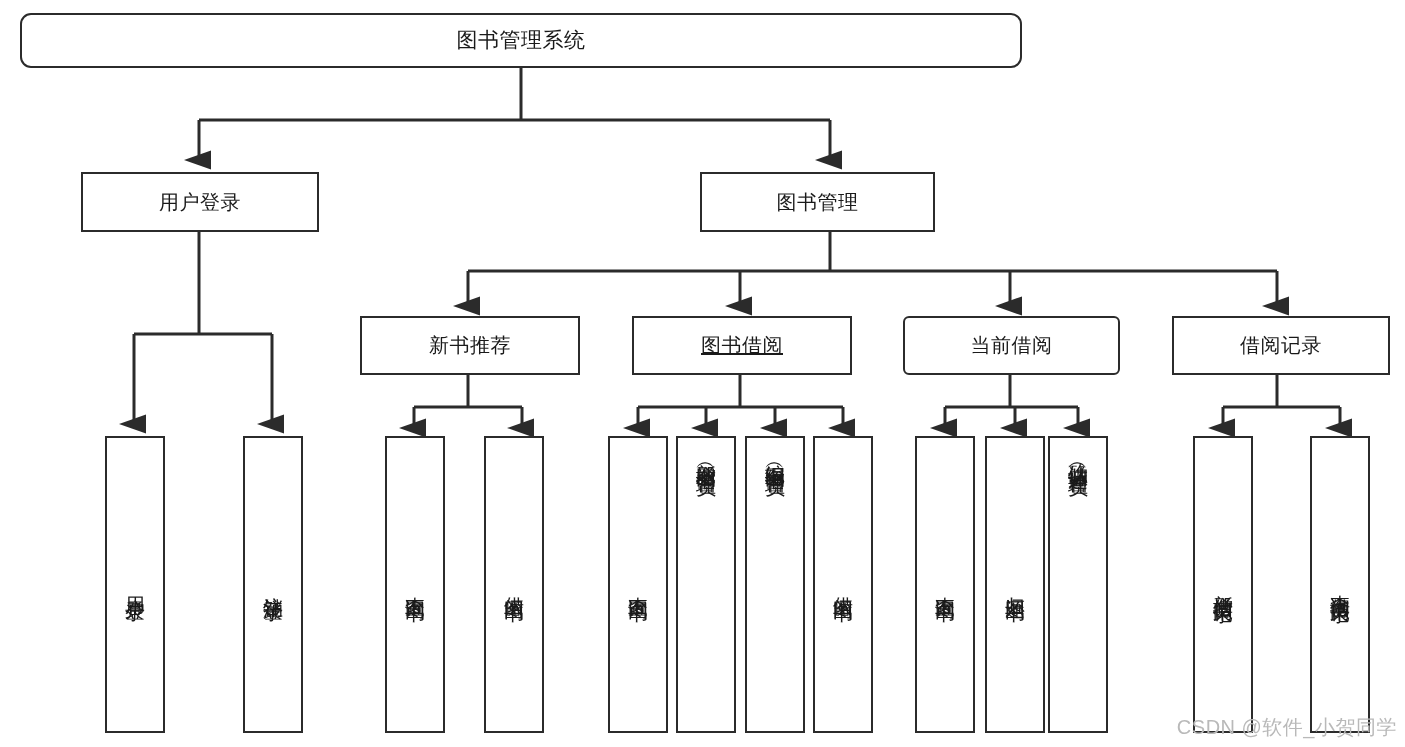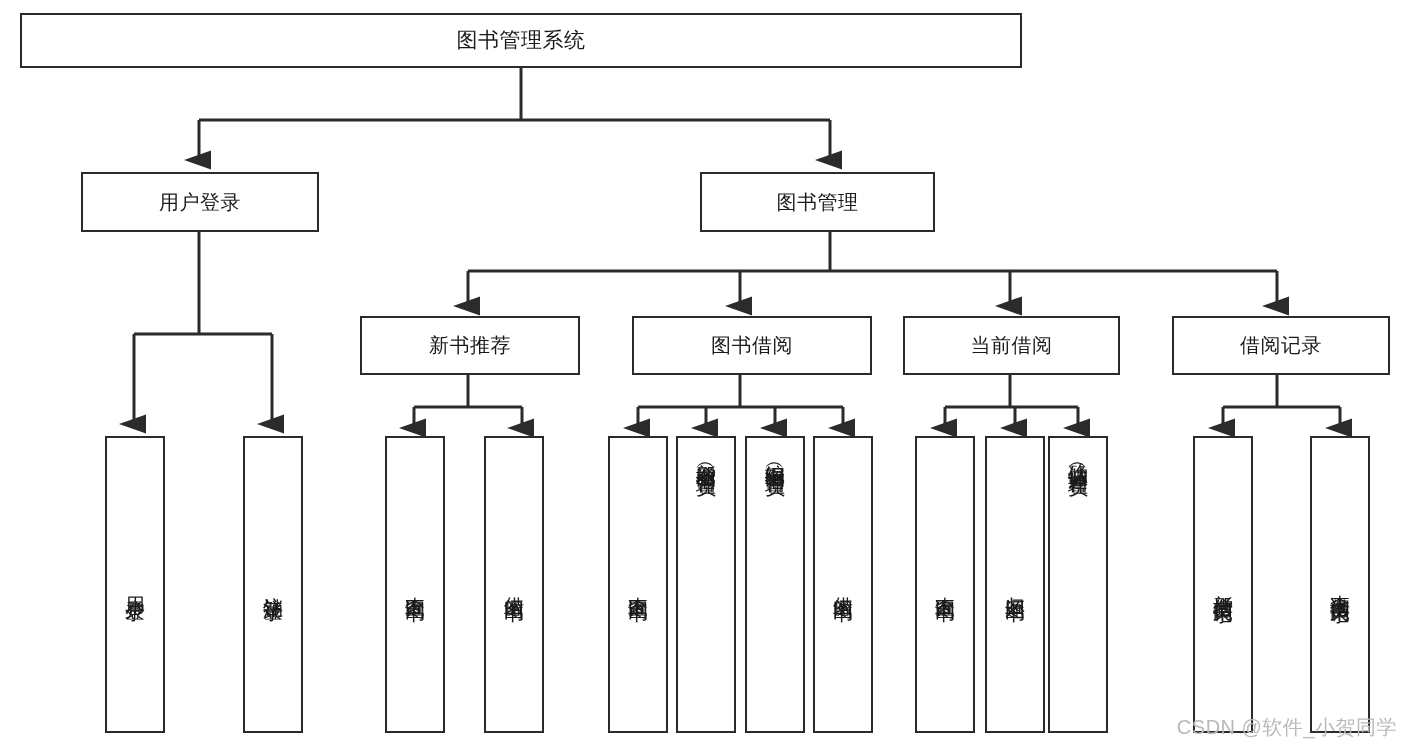--- a/index.html
+++ b/index.html
@@ -116,38 +116,38 @@
       <path d="M1015,407 L1015,428" marker-end="url(#arrow)"></path>
       <path d="M1078,407 L1078,428" marker-end="url(#arrow)"></path>
 
       <path d="M1277,375 L1277,407"></path>
       <path d="M1223,407 L1340,407"></path>
       <path d="M1223,407 L1223,428" marker-end="url(#arrow)"></path>
       <path d="M1340,407 L1340,428" marker-end="url(#arrow)"></path>
     </g>
   </svg>
 
-  <div class="node root" style="left:20px; top:13px; width:1002px; height:55px;">
+  <div class="node root" style="left:20px; top:13px; width:1002px; height:55px;border-radius:11px;">
     <span>图书管理系统</span>
   </div>
 
   <div class="node" style="left:81px; top:172px; width:238px; height:60px;">
     <span>用户登录</span>
   </div>
   <div class="node" style="left:700px; top:172px; width:235px; height:60px;">
     <span>图书管理</span>
   </div>
 
   <div class="node" style="left:360px; top:316px; width:220px; height:59px;">
     <span>新书推荐</span>
   </div>
-  <div class="node" style="left:632px; top:316px; width:240px; height:59px;">
+  <div class="node" style="left:632px; top:316px; width:220px; height:59px;text-decoration:underline;">
     <span>图书借阅</span>
   </div>
-  <div class="node" style="left:903px; top:316px; width:217px; height:59px;">
+  <div class="node" style="left:903px; top:316px; width:217px; height:59px;border-radius:6px;">
     <span>当前借阅</span>
   </div>
   <div class="node" style="left:1172px; top:316px; width:218px; height:59px;">
     <span>借阅记录</span>
   </div>
 
   <div class="node vert" style="left:105px; top:436px; width:60px; height:297px;">
     <span class="vlabel">用户登录</span>
   </div>
   <div class="node vert" style="left:243px; top:436px; width:60px; height:297px;">

